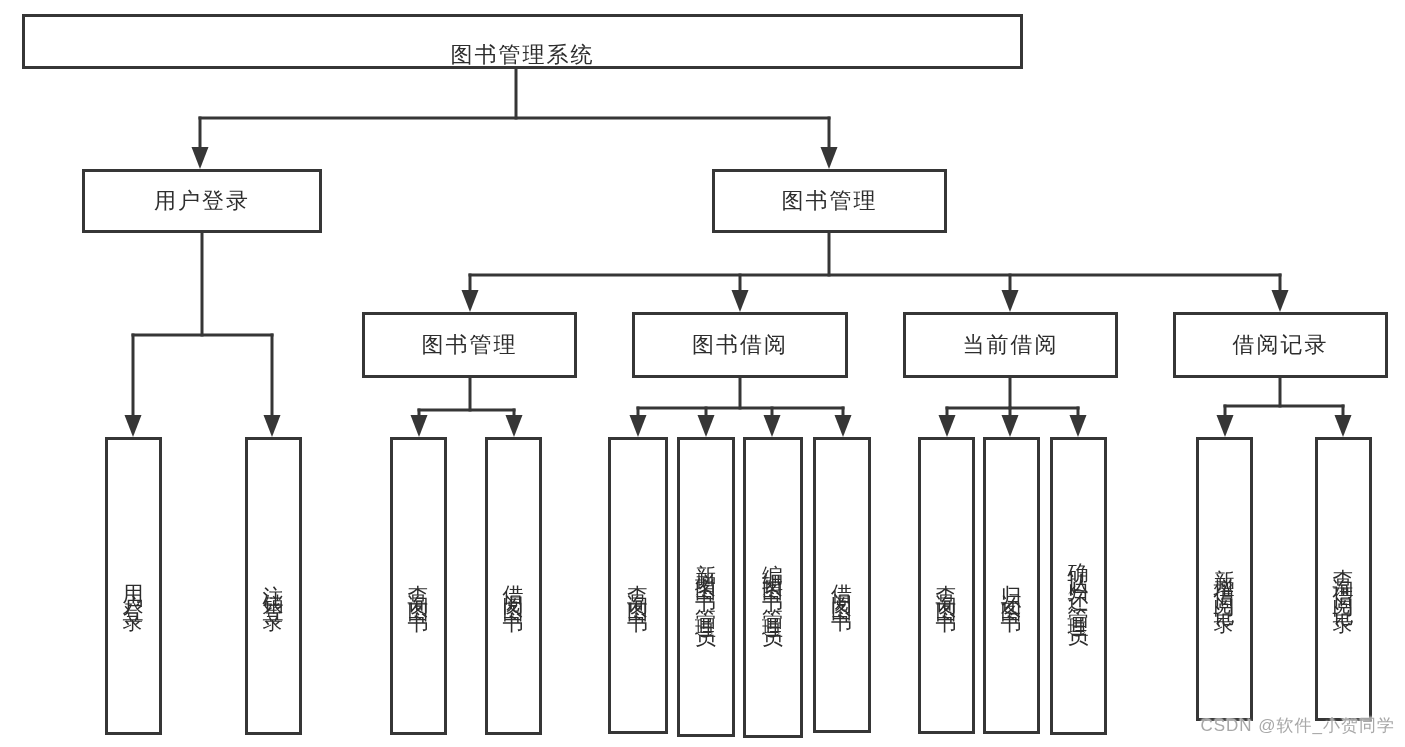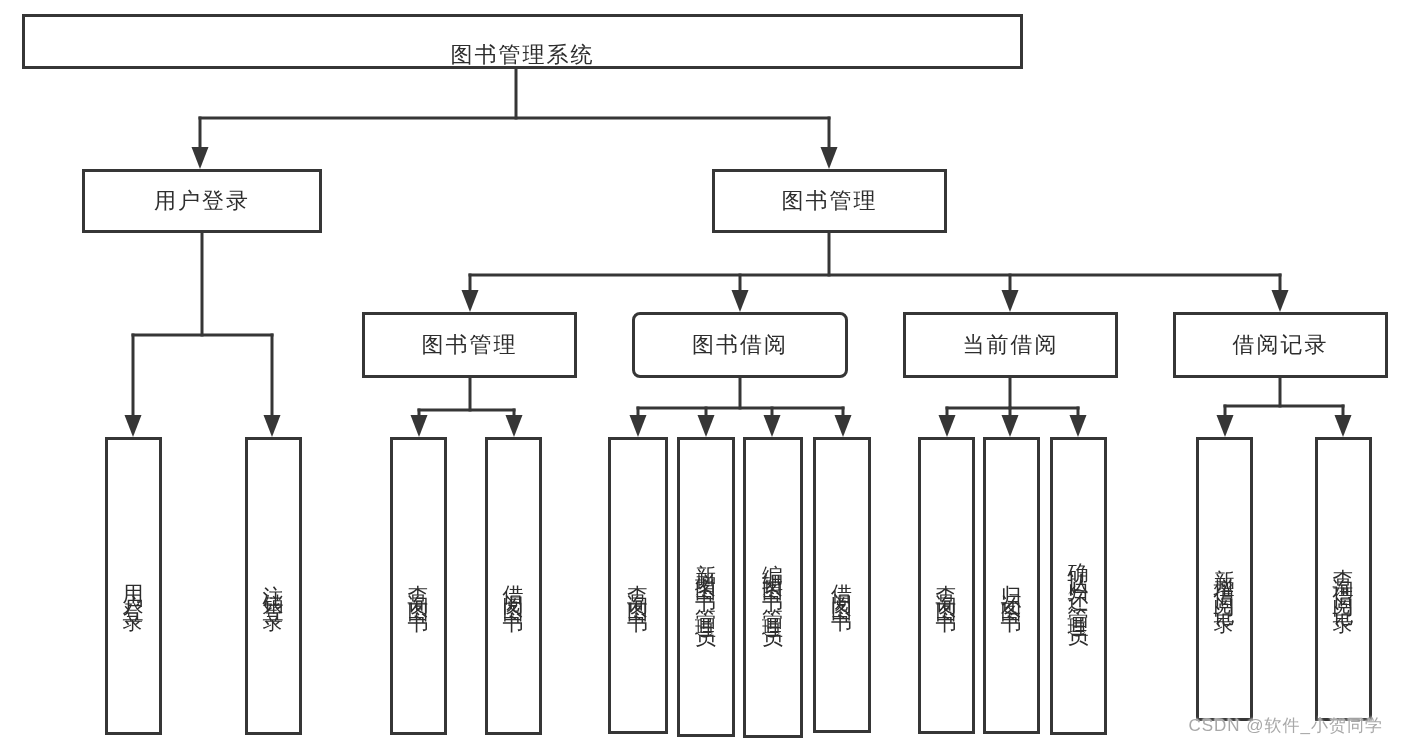--- a/index.html
+++ b/index.html
@@ -34,21 +34,21 @@
   }
   .v-node span {
     writing-mode: vertical-lr;
     text-orientation: mixed;
     font-size: 21px;
     letter-spacing: 9px;
     line-height: 1;
   }
   .watermark {
     position: absolute;
-    right: 22px;
+    right: 10px;
     top: 714px;
     font-size: 17px;
     color: #a8a8a8;
     letter-spacing: 1px;
     text-shadow: 1px 1px 2px #ffffff, -1px -1px 2px #ffffff;
     z-index: 5;
     white-space: nowrap;
   }
   line { stroke: #363636; stroke-width: 3; }
   polygon { fill: #363636; }
@@ -134,21 +134,21 @@
   <div class="node h-node" style="left:82px; top:169px; width:240px; height:64px;">
     <span>用户登录</span>
   </div>
   <div class="node h-node" style="left:712px; top:169px; width:235px; height:64px;">
     <span>图书管理</span>
   </div>
 
   <div class="node h-node" style="left:362px; top:312px; width:215px; height:66px;">
     <span>图书管理</span>
   </div>
-  <div class="node h-node" style="left:632px; top:312px; width:216px; height:66px;border-radius:8px;">
+  <div class="node h-node" style="left:632px; top:312px; width:216px; height:66px;">
     <span>图书借阅</span>
   </div>
   <div class="node h-node" style="left:1173px; top:312px; width:215px; height:66px;">
     <span>借阅记录</span>
   </div>
   <div class="node h-node" style="left:903px; top:312px; width:215px; height:66px;">
     <span>当前借阅</span>
   </div>
 
   <div class="node v-node" style="left:105px; top:437px; width:57px; height:298px;">

